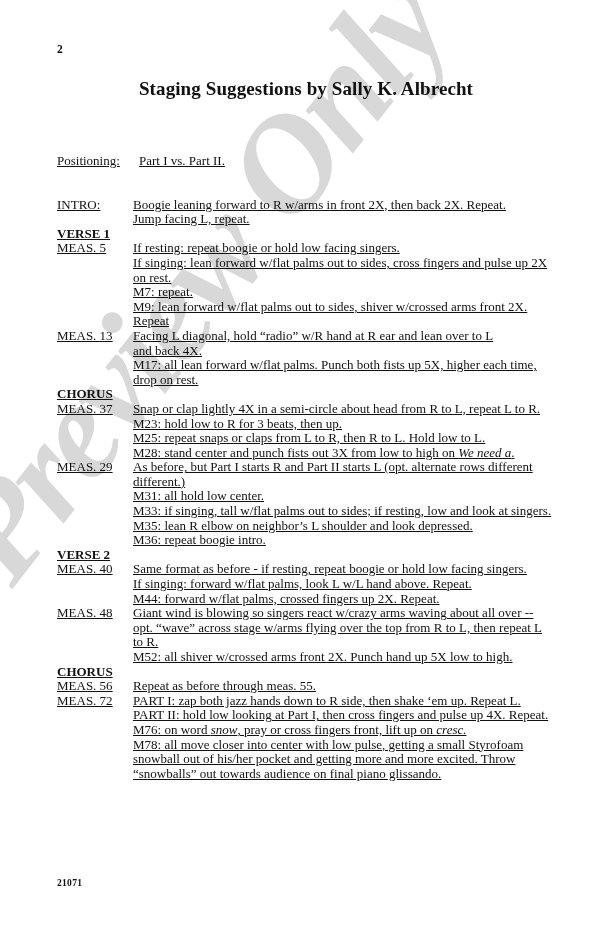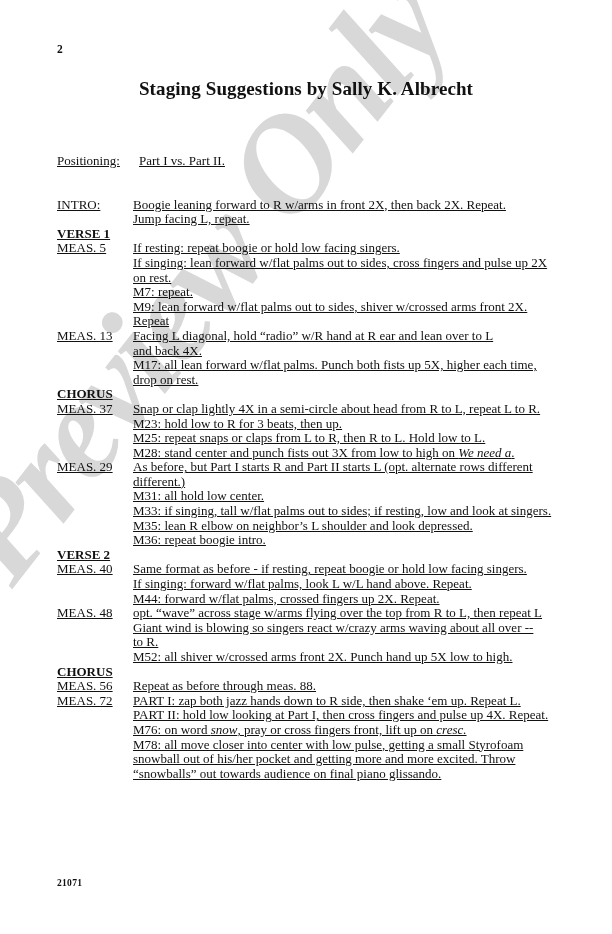--- a/index.html
+++ b/index.html
@@ -201,34 +201,34 @@
           <div class="label-col">MEAS. 40</div>
           <div class="text-col">
             <p>Same format as before - if resting, repeat boogie or hold low facing singers.</p>
             <p>If singing: forward w/flat palms, look L w/L hand above. Repeat.</p>
             <p>M44: forward w/flat palms, crossed fingers up 2X. Repeat.</p>
           </div>
         </div>
         <div class="row">
           <div class="label-col">MEAS. 48</div>
           <div class="text-col">
+            <p>Giant wind is blowing so singers react w/crazy arms waving about all over --</p>
             <p>opt. “wave” across stage w/arms flying over the top  from R to L, then repeat L</p>
-            <p>Giant wind is blowing so singers react w/crazy arms waving about all over --</p>
             <p>to R.</p>
             <p>M52: all shiver w/crossed arms front 2X. Punch hand up 5X low to high.</p>
           </div>
         </div>
         <div class="row">
           <div class="label-col bold">CHORUS</div>
           <div class="text-col"></div>
         </div>
         <div class="row">
           <div class="label-col">MEAS. 56</div>
           <div class="text-col">
-            <p>Repeat as before through meas. 88.</p>
+            <p>Repeat as before through meas. 55.</p>
           </div>
         </div>
         <div class="row">
           <div class="label-col">MEAS. 72</div>
           <div class="text-col">
             <p>PART I: zap both jazz hands down to R side, then shake ‘em up. Repeat L.</p>
             <p>PART II: hold low looking at Part I, then cross fingers and pulse up 4X. Repeat.</p>
             <p>M76: on word <i>snow</i>, pray or cross fingers front, lift up on <i>cresc.</i></p>
             <p>M78: all move closer  into center with low pulse, getting a small Styrofoam</p>
             <p>snowball out of his/her pocket and getting more and more excited. Throw</p>

